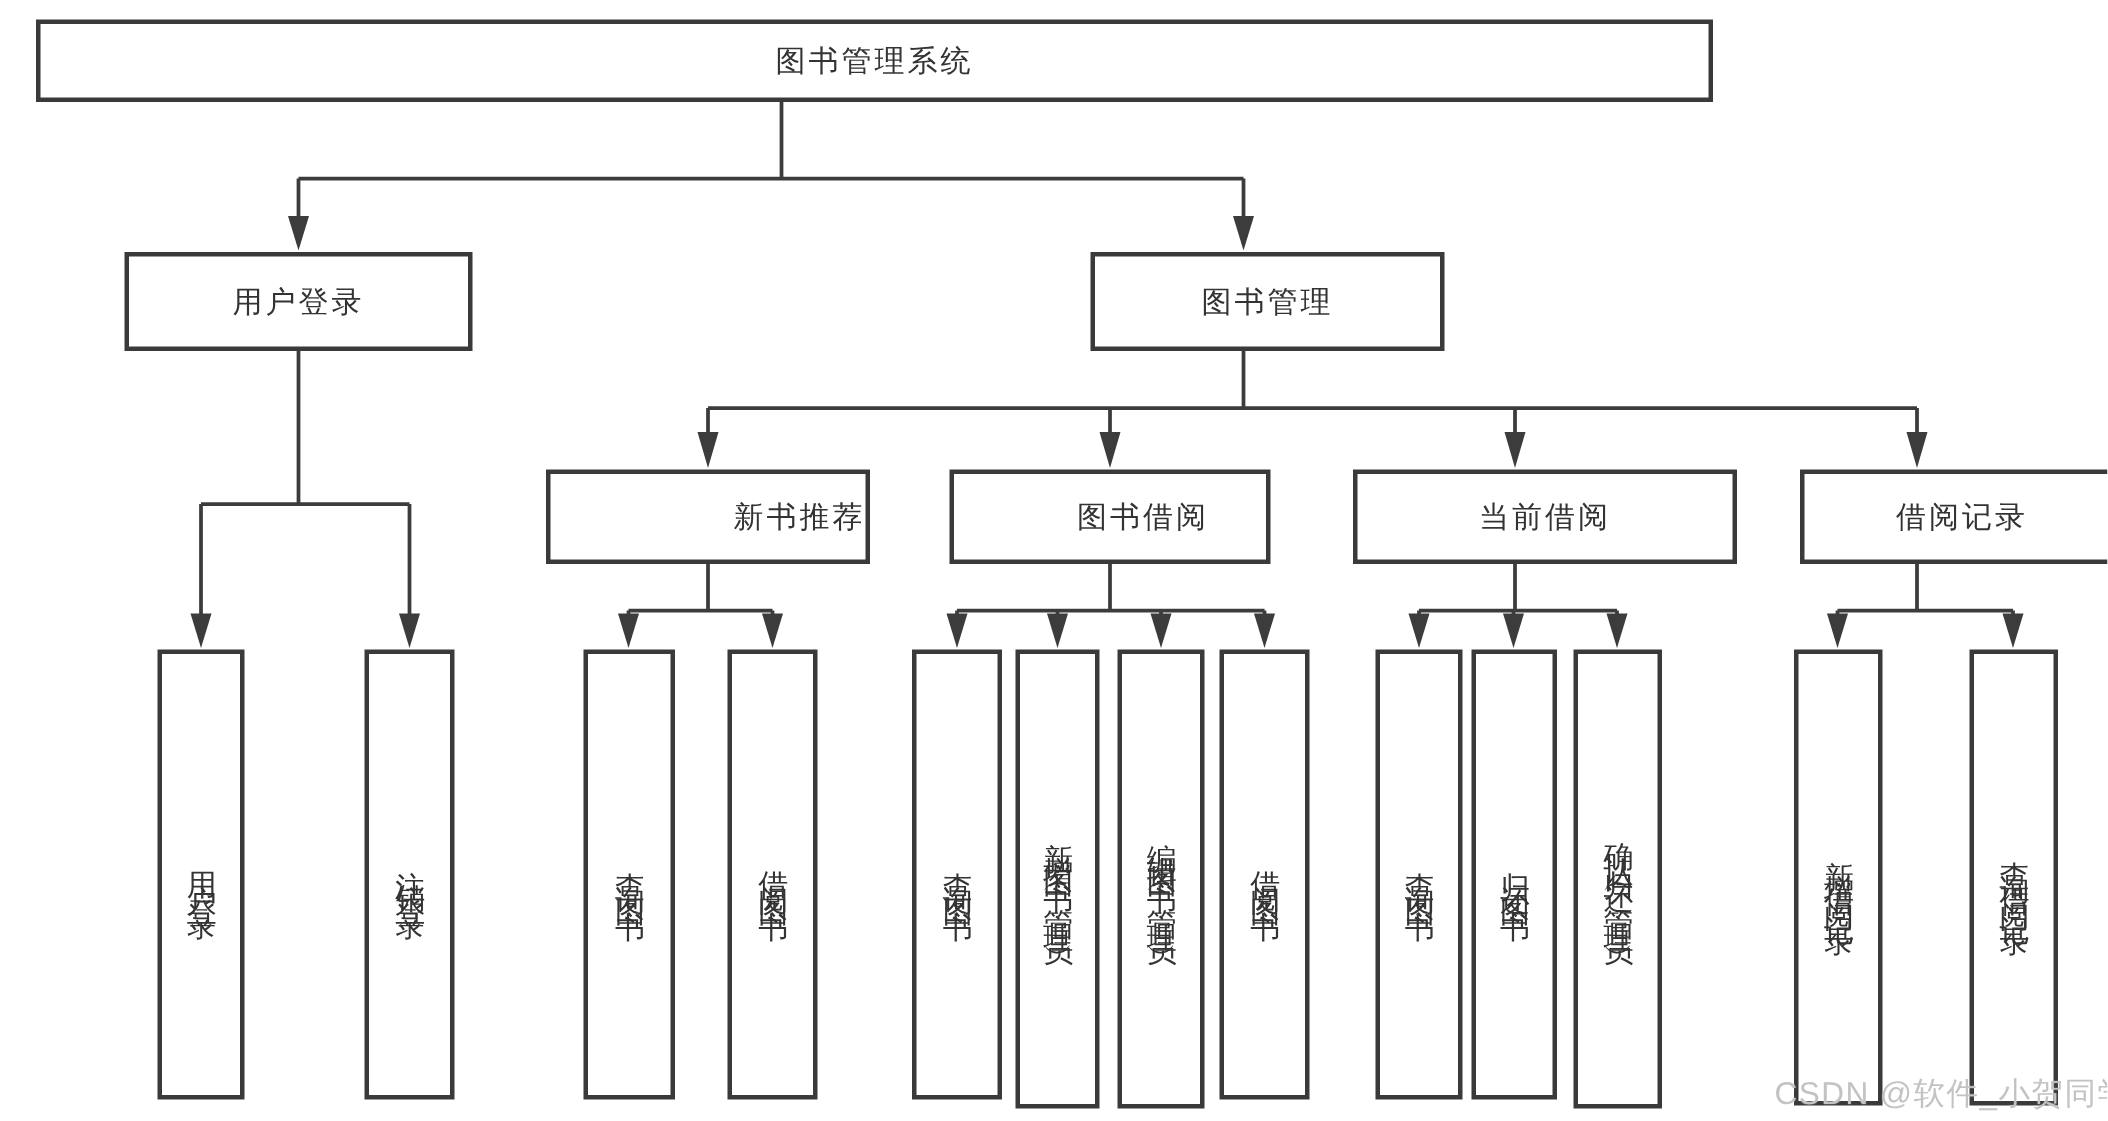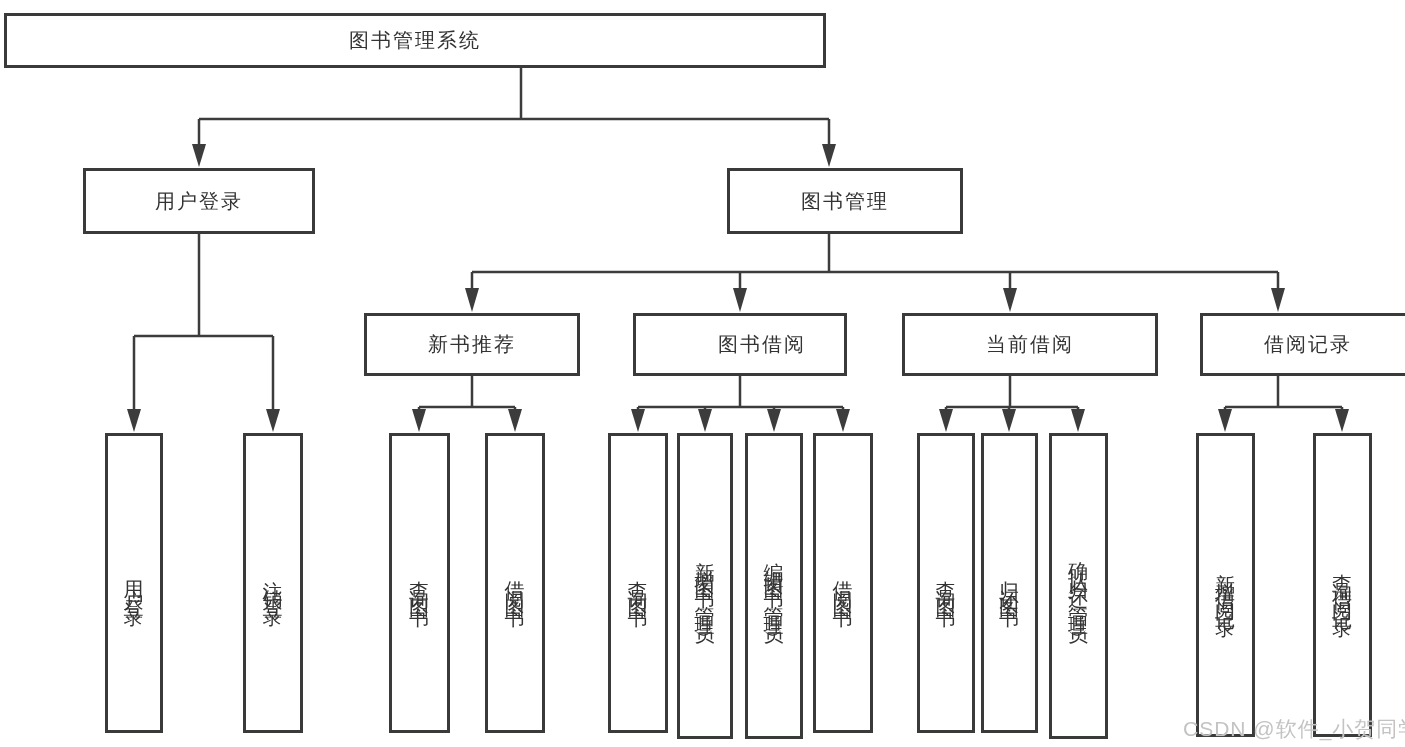--- a/index.html
+++ b/index.html
@@ -89,32 +89,32 @@
       <polygon points="767,409 781,409 774,432"></polygon>
       <polygon points="836,409 850,409 843,432"></polygon>
       <polygon points="939,409 953,409 946,432"></polygon>
       <polygon points="1002,409 1016,409 1009,432"></polygon>
       <polygon points="1071,409 1085,409 1078,432"></polygon>
       <polygon points="1218,409 1232,409 1225,432"></polygon>
       <polygon points="1335,409 1349,409 1342,432"></polygon>
     </g>
   </svg>
 
-  <div class="node" style="left:4px;top:13px;width:822px;height:55px;text-align:right;">
+  <div class="node" style="left:24px;top:13px;width:1118px;height:55px;text-align:right;">
     <span class="lbl">图书管理系统</span>
   </div>
 
   <div class="node" style="left:83px;top:168px;width:232px;height:66px;">
     <span class="lbl">用户登录</span>
   </div>
   <div class="node" style="left:711px;top:168px;width:236px;height:66px;margin-left:16px;">
     <span class="lbl">图书管理</span>
   </div>
 
-  <div class="node" style="left:364px;top:313px;width:216px;height:63px;">
+  <div class="node" style="left:364px;top:313px;width:216px;height:63px;justify-content:flex-end;">
     <span class="lbl">新书推荐</span>
   </div>
   <div class="node" style="left:633px;top:313px;width:214px;height:63px;padding-left:44px;">
     <span class="lbl">图书借阅</span>
   </div>
   <div class="node" style="left:902px;top:313px;width:256px;height:63px;">
     <span class="lbl">当前借阅</span>
   </div>
   <div class="node" style="left:1170px;top:313px;width:216px;height:63px;margin-left:30px;">
     <span class="lbl">借阅记录</span>

